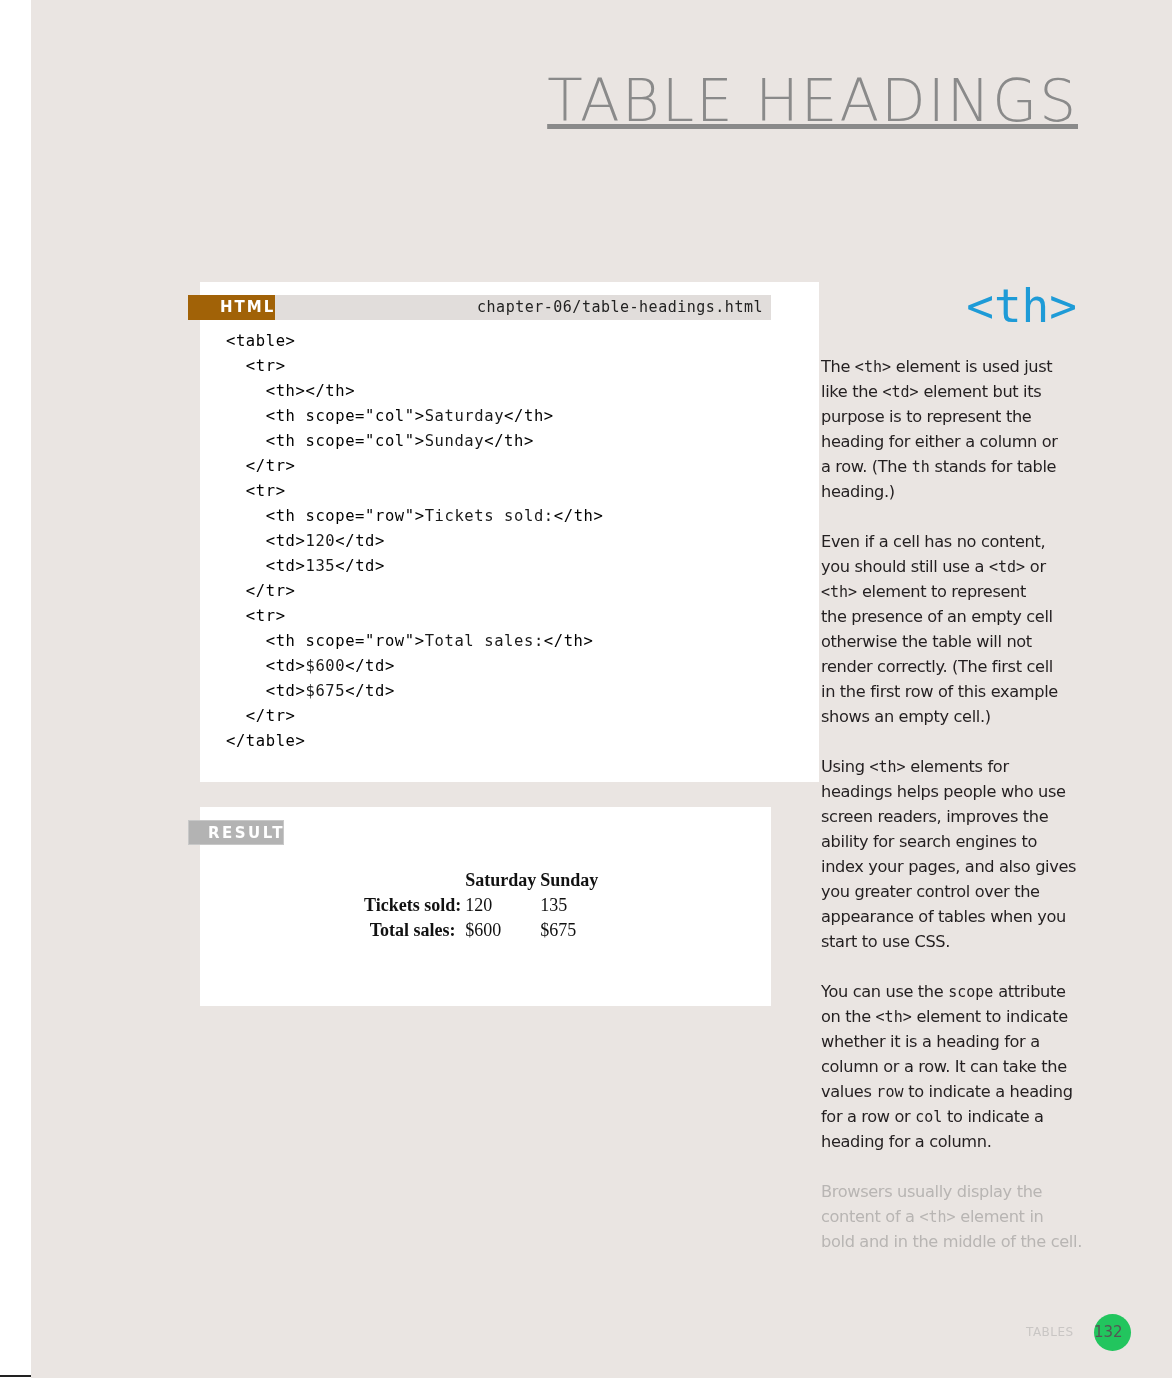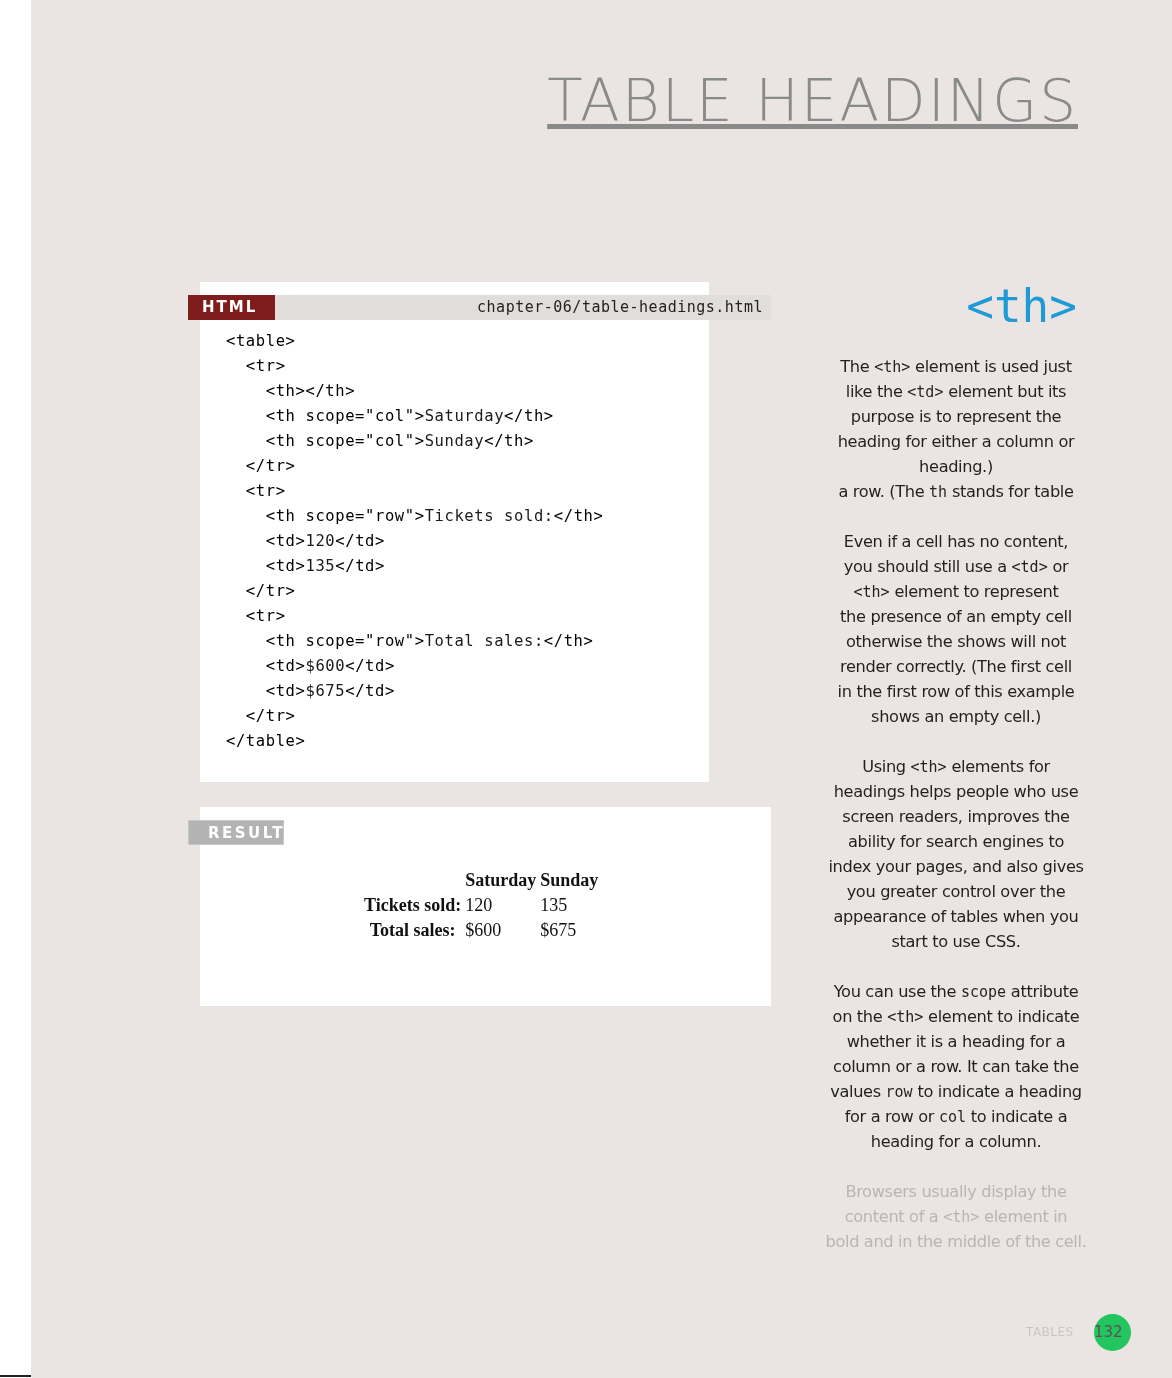--- a/index.html
+++ b/index.html
@@ -10,26 +10,26 @@
   .left-rule { position: absolute; left: 0; top: 1375px; width: 31px; height: 2px; background: #222; }
 
   .page-title {
     position: absolute; right: 94px; top: 66px;
     font-family: "DejaVu Sans", sans-serif; font-weight: 200;
     font-size: 58px; letter-spacing: 2px; color: #8a8a8a;
     line-height: 70px; white-space: nowrap; text-decoration: underline;
   }
 
   
-  .code-box { position: absolute; left: 200px; top: 282px; width: 509px; height: 500px; background: #fff; padding-left: 12px; }
+  .code-box { position: absolute; left: 200px; top: 282px; width: 619px; height: 500px; background: #fff; padding-left: 12px; }
   .code-header { position: absolute; left: 0; top: 13px; width: 571px; height: 25px; background: #e1dddb; }
   .code-tab {
     position: absolute; left: 188px; top: 295px; width: 87px; height: 25px;
-    background: #7f1d1d; color: #fff; font-family: "DejaVu Sans", sans-serif; font-weight: bold;
-    font-size: 15px; letter-spacing: 2px; line-height: 25px; padding-left: 14px;
+    background: #a16207; color: #fff; font-family: "DejaVu Sans", sans-serif; font-weight: bold;
+    font-size: 15px; letter-spacing: 2px; line-height: 25px; padding-left: 32px;
   }
   .code-file {
     position: absolute; right: 8px; top: 0; line-height: 25px;
     font-family: "DejaVu Sans Mono", monospace; font-size: 15px; color: #222; letter-spacing: 0.5px;
   }
   .code-lines { position: absolute; left: 26px; top: 47px; }
   .code-line {
     font-family: "DejaVu Sans Mono", monospace; font-size: 15.5px; line-height: 25px;
     white-space: pre; letter-spacing: 0.6px; height: 25px;
   }
@@ -52,21 +52,21 @@
   .result-table th { font-weight: bold; text-align: center; padding: 0 1px; height: 25px; line-height: 25px; }
   .result-table td { text-align: left; padding: 0 1px; height: 25px; line-height: 25px; }
   .result-table th.row-h { text-align: center; }
 
   
   .side-heading {
     position: absolute; right: 95px; top: 278px;
     font-family: "DejaVu Sans Mono", monospace; font-weight: 200; font-size: 46px;
     color: #1e9bd7; line-height: 56px;
   }
-  .side-col { position: absolute; left: 821px; top: 354px; width: 270px; text-align: center; }
+  .side-col { position: absolute; left: 821px; top: 354px; width: 270px; }
   .para {
     font-family: "DejaVu Sans", sans-serif; font-size: 16.2px; color: #231f20;
     line-height: 25px; margin-bottom: 25px; letter-spacing: -0.35px;
   }
   .para .line { display: block; white-space: nowrap; height: 25px; }
   .para code { font-family: "DejaVu Sans Mono", monospace; font-size: 15px; letter-spacing: 0; }
   .para.note { color: #b8b5b3; }
 
   .footer-section {
     position: absolute; left: 1026px; top: 1322px;
@@ -134,29 +134,29 @@
 </tbody>
   </table>
 
 <div class="side-heading">&lt;th&gt;</div>
 <div class="side-col" id="side-col">
     <div class="para">
       <span class="line"><span>The </span><code>&lt;th&gt;</code><span> element is used just</span></span>
       <span class="line"><span>like the  </span><code>&lt;td&gt;</code><span> element but its</span></span>
       <span class="line"><span>purpose is to represent the</span></span>
       <span class="line"><span>heading for either a column or</span></span>
+      <span class="line"><span>a row. (The </span><code>th</code><span> stands for table</span></span>
       <span class="line"><span>heading.)</span></span>
-      <span class="line"><span>a row. (The </span><code>th</code><span> stands for table</span></span>
     </div>
     <div class="para">
       <span class="line"><span>Even if a cell has no content,</span></span>
       <span class="line"><span>you should still use a </span><code>&lt;td&gt;</code><span> or</span></span>
       <span class="line"><code>&lt;th&gt;</code><span> element to represent</span></span>
       <span class="line"><span>the presence of an empty cell</span></span>
-      <span class="line"><span>otherwise the shows will not</span></span>
+      <span class="line"><span>otherwise the table will not</span></span>
       <span class="line"><span>render correctly. (The first cell</span></span>
       <span class="line"><span>in the first row of this example</span></span>
       <span class="line"><span>shows an empty cell.)</span></span>
     </div>
     <div class="para">
       <span class="line"><span>Using </span><code>&lt;th&gt;</code><span> elements for</span></span>
       <span class="line"><span>headings helps people who use</span></span>
       <span class="line"><span>screen readers, improves the</span></span>
       <span class="line"><span>ability for search engines to</span></span>
       <span class="line"><span>index your pages, and also gives</span></span>

